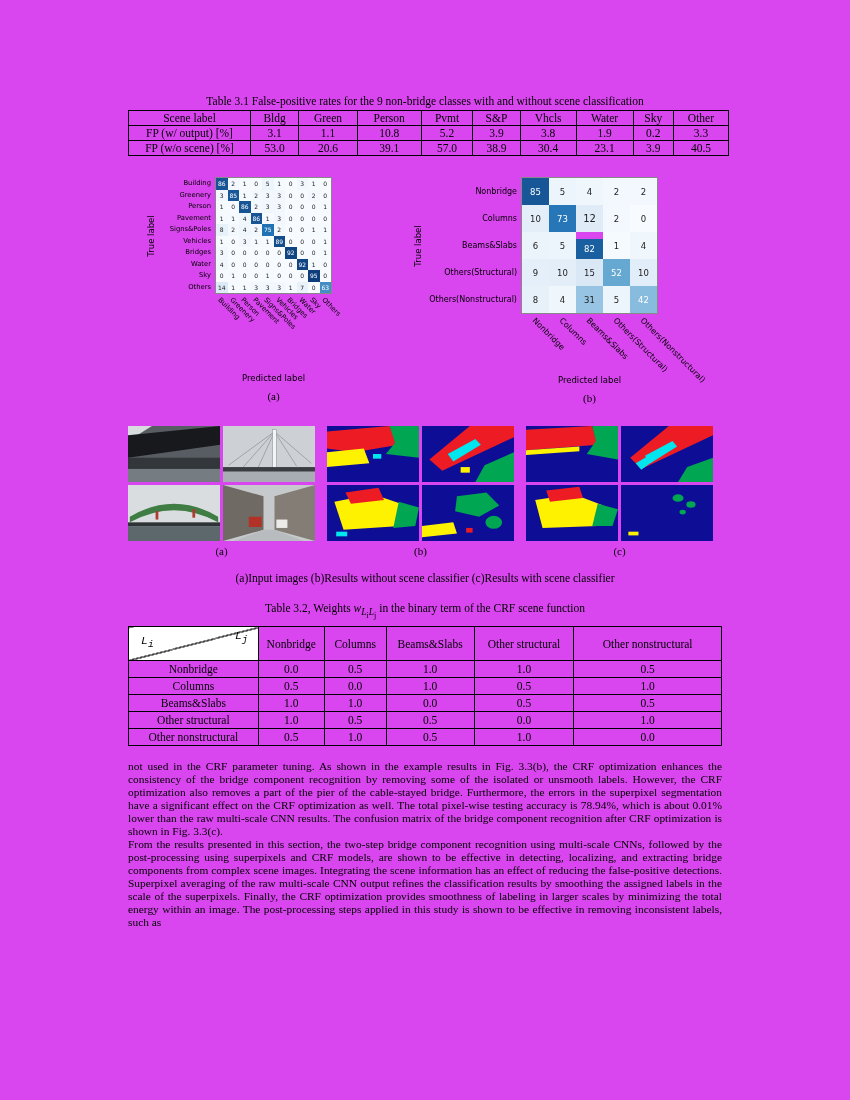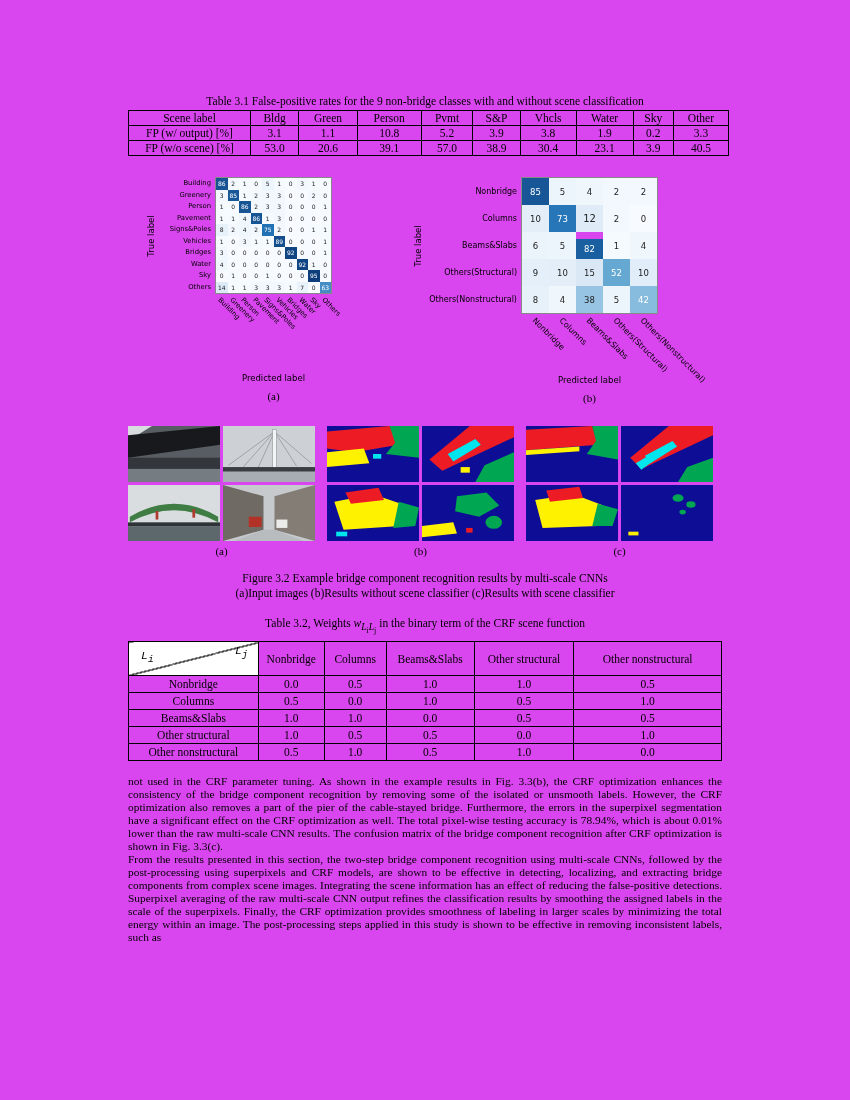--- a/index.html
+++ b/index.html
@@ -262,21 +262,21 @@
             <div class="cm-cell" style="background: rgb(26, 95, 160); color: rgb(255, 255, 255); font-size: 8.5px; margin-top: 7px;">82</div>
             <div class="cm-cell" style="background: rgb(245, 250, 254); color: rgb(34, 34, 34); font-size: 8.5px;">1</div>
             <div class="cm-cell" style="background: rgb(239, 246, 252); color: rgb(34, 34, 34); font-size: 8.5px;">4</div>
             <div class="cm-cell" style="background: rgb(229, 239, 249); color: rgb(34, 34, 34); font-size: 8.5px;">9</div>
             <div class="cm-cell" style="background: rgb(227, 238, 249); color: rgb(34, 34, 34); font-size: 8.5px;">10</div>
             <div class="cm-cell" style="background: rgb(218, 232, 245); color: rgb(34, 34, 34); font-size: 8.5px;">15</div>
             <div class="cm-cell" style="background: rgb(101, 169, 211); color: rgb(255, 255, 255); font-size: 8.5px;">52</div>
             <div class="cm-cell" style="background: rgb(225, 237, 248); color: rgb(34, 34, 34); font-size: 8.5px;">10</div>
             <div class="cm-cell" style="background: rgb(231, 241, 250); color: rgb(34, 34, 34); font-size: 8.5px;">8</div>
             <div class="cm-cell" style="background: rgb(239, 246, 252); color: rgb(34, 34, 34); font-size: 8.5px;">4</div>
-            <div class="cm-cell" style="background: rgb(151, 196, 226); color: rgb(34, 34, 34); font-size: 8.5px;">38</div>
+            <div class="cm-cell" style="background: rgb(151, 196, 226); color: rgb(34, 34, 34); font-size: 8.5px;">31</div>
             <div class="cm-cell" style="background: rgb(237, 245, 252); color: rgb(34, 34, 34); font-size: 8.5px;">5</div>
             <div class="cm-cell" style="background: rgb(136, 188, 222); color: rgb(255, 255, 255); font-size: 8.5px;">42</div>
           </div>
           <div class="cm-xtick" style="left: 124.85px; top: 138px; font-size: 8px;">Nonbridge</div>
           <div class="cm-xtick" style="left: 151.85px; top: 138px; font-size: 8px;">Columns</div>
           <div class="cm-xtick" style="left: 178.85px; top: 138px; font-size: 8px;">Beams&amp;Slabs</div>
           <div class="cm-xtick" style="left: 205.85px; top: 138px; font-size: 8px;">Others(Structural)</div>
           <div class="cm-xtick" style="left: 232.85px; top: 138px; font-size: 8px;">Others(Nonstructural)</div>
           <div class="cm-xlab" style="left: 110px; top: 197px; width: 135px; font-size: 8.5px;">Predicted label</div>
           <div class="cm-sub" style="left: 110px; top: 214px; width: 135px;">(b)</div>
@@ -380,21 +380,20 @@
           </svg>
         </div>
       </div>
       <div class="fig32-labels">
         <span>(a)</span>
         <span>(b)</span>
         <span>(c)</span>
       </div>
     </div>
     <div class="cap fig32cap">
-      <div>Figure 3.2 Example bridge component recognition results by multi-scale CNNs</div>
       <div>(a)Input images (b)Results without scene classifier (c)Results with scene classifier</div>
     </div>
 
     <div class="cap t32cap"><span>Table 3.2, Weights </span><i>w</i><sub><i>L</i><sub>i</sub><i>L</i><sub>j</sub></sub><span> in the binary term of the CRF scene function</span></div>
     <table id="table32">
       <colgroup>
           <col style="width:130px">
           <col style="width:66px">
           <col style="width:62px">
           <col style="width:88px">

